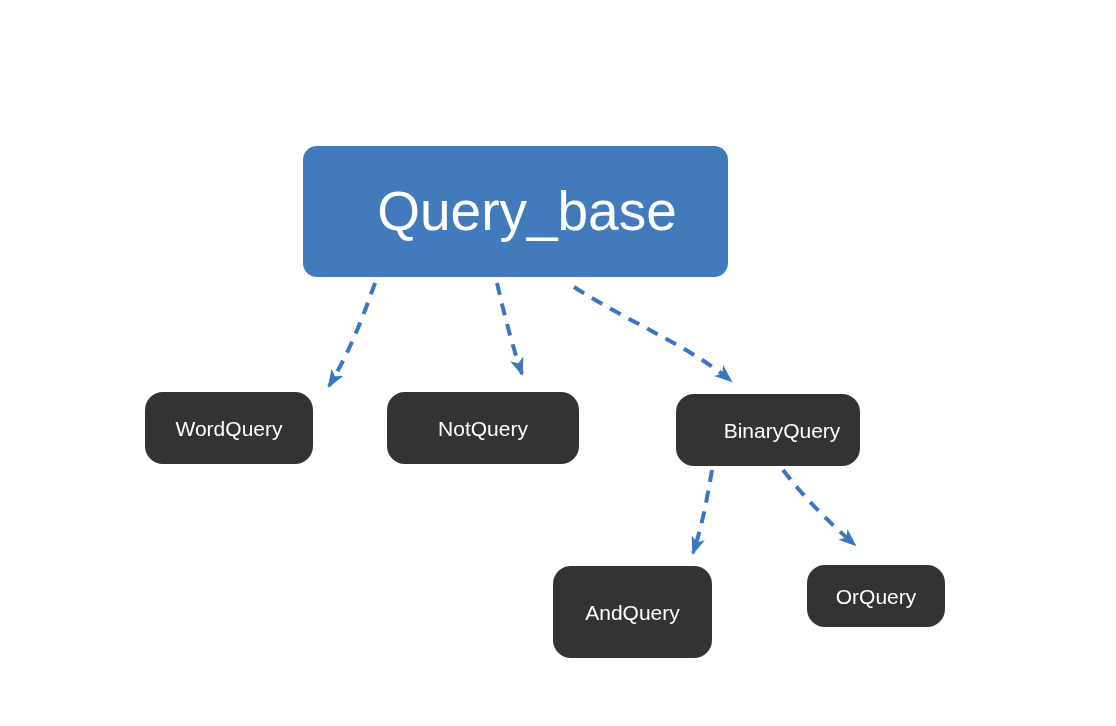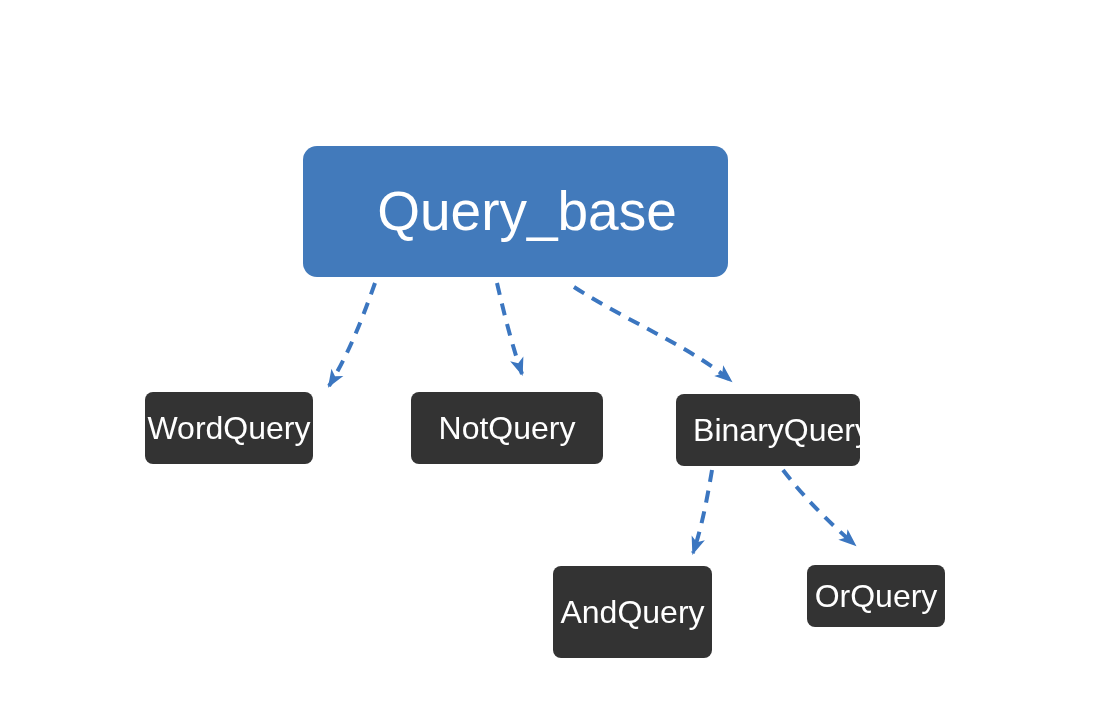--- a/index.html
+++ b/index.html
@@ -25,35 +25,35 @@
     stroke-width: 4;
     stroke-dasharray: 12 9;
     stroke-linecap: butt;
   }
   .arrowhead-shape { fill: var(--edge-stroke, #3B76C0); }
   .node {
     position: absolute;
     display: flex; align-items: center; justify-content: center;
     color: var(--child-text, #FFFFFF);
     background: var(--child-fill, #333333);
-    border-radius: 8px;
-    font-size: 32px;
+    border-radius: 18px;
+    font-size: 21px;
     line-height: 1;
     white-space: nowrap;
     user-select: none;
   }
   .node.root {
     background: var(--root-fill, #427ABB);
     color: var(--root-text, #FFFFFF);
     border-radius: 14px;
     font-size: 55px;
   }
   #n-query-base   { left: 303px; top: 146px; width: 425px; height: 131px; padding-left: 23px; }
   #n-word-query   { left: 145px; top: 392px; width: 168px; height: 72px; }
-  #n-not-query    { left: 411px; top: 392px; width: 192px; height: 72px; }
+  #n-not-query    { left: 387px; top: 392px; width: 192px; height: 72px; }
   #n-binary-query { left: 676px; top: 394px; width: 184px; height: 72px; padding-left: 28px; }
   #n-and-query    { left: 553px; top: 566px; width: 159px; height: 92px; }
   #n-or-query     { left: 807px; top: 565px; width: 138px; height: 62px; }
 </style>
 </head>
 <body>
 
 <div class="canvas">
 
   <svg class="edges" viewBox="0 0 1116 726" aria-hidden="true">

